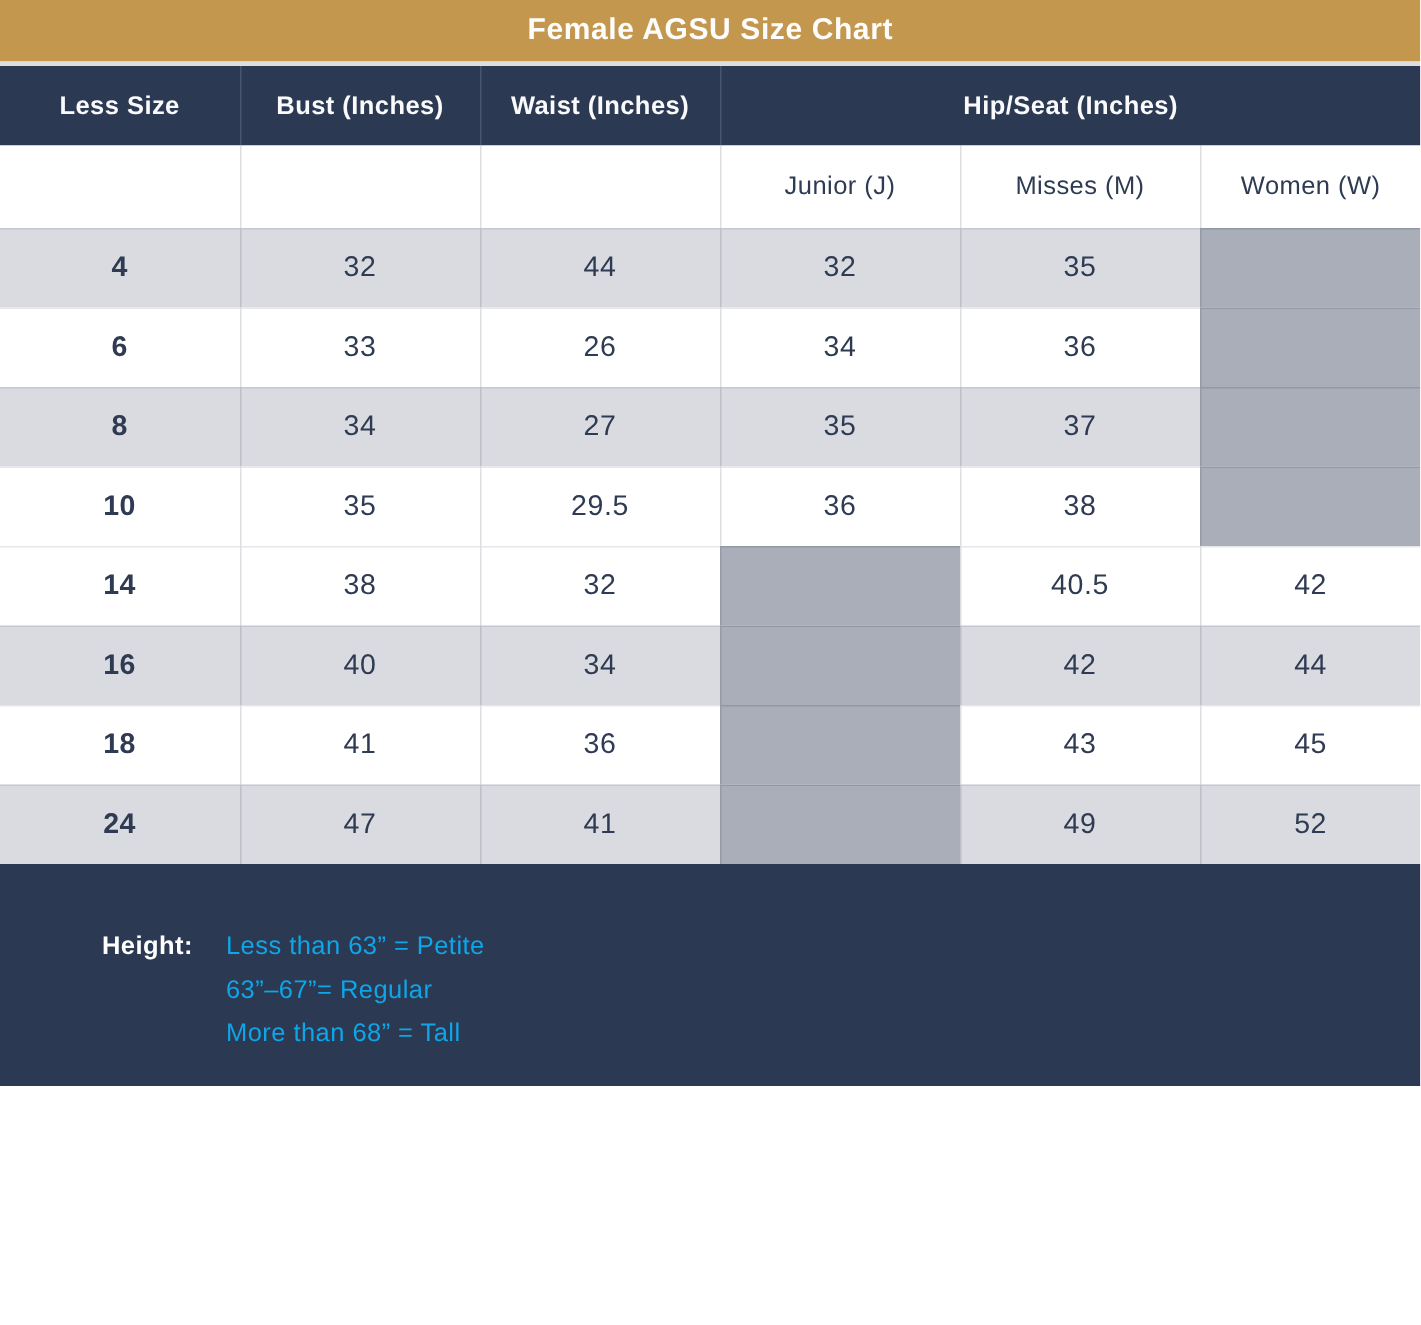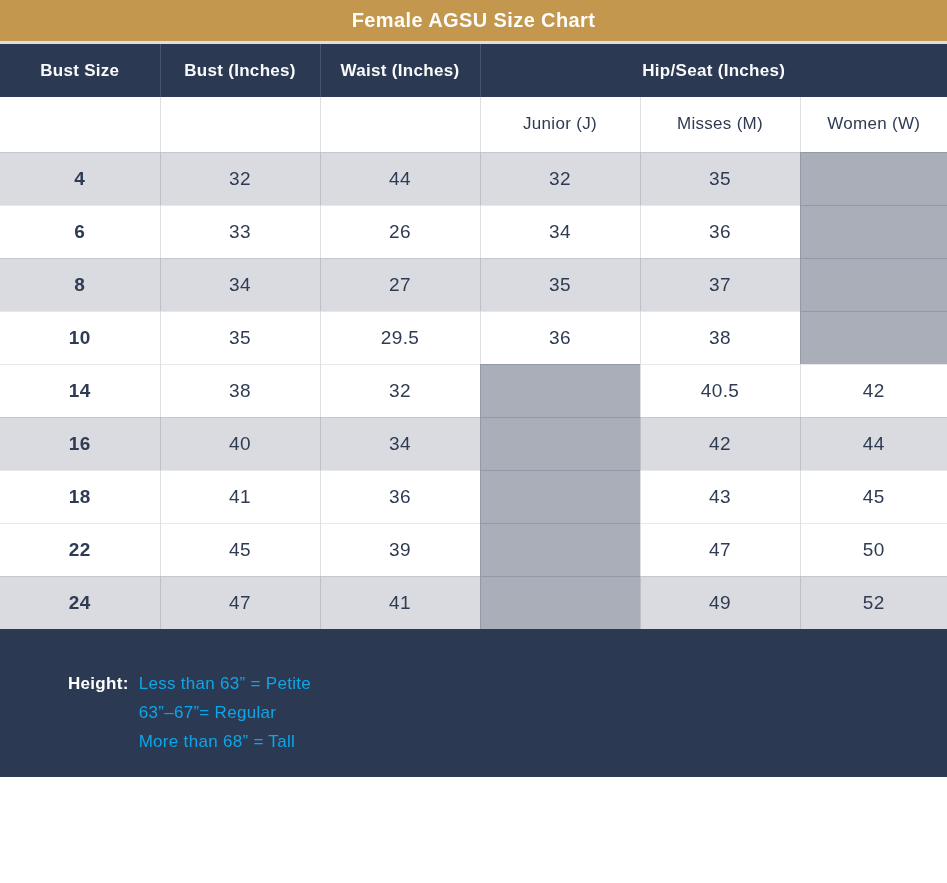--- a/index.html
+++ b/index.html
@@ -90,21 +90,21 @@
     display: flex;
     align-items: flex-start;
     padding: 40px 0 0 68px;
   }
   .footer .h-label {
     color: #FFFFFF;
     font-size: 17px;
     font-weight: bold;
     line-height: 29px;
     letter-spacing: 0.3px;
-    margin-right: 10px;
+    margin-right: 22px;
   }
   .footer .h-lines {
     display: flex;
     flex-direction: column;
   }
   .footer .h-line {
     color: #0ea5e9;
     font-size: 17px;
     font-weight: normal;
     line-height: 29px;
@@ -125,21 +125,21 @@
     <colgroup>
       <col class="c-std">
         <col class="c-std">
         <col class="c-std">
       <col class="c-std">
         <col class="c-std">
         <col class="c-last">
     </colgroup>
     <thead>
       <tr class="main-header">
-        <th>Bust Size</th>
+        <th>Less Size</th>
         <th>Bust (Inches)</th>
         <th>Waist (Inches)</th>
         <th colspan="3">Hip/Seat (Inches)</th>
       </tr>
       <tr class="sub-header">
         <th></th>
         <th></th>
         <th></th>
         <th>Junior (J)</th>
         <th>Misses (M)</th>
@@ -206,28 +206,20 @@
         <tr class="plain">
           <td class="coat">18</td>
           <td>41</td>
           <td>36</td>
           <td class="na"></td>
           <td>43</td>
           <td>45</td>
         </tr>
 
 
-        <tr class="plain">
-          <td class="coat">22</td>
-          <td>45</td>
-          <td>39</td>
-          <td class="na"></td>
-          <td>47</td>
-          <td>50</td>
-        </tr>
 
         <tr class="shaded">
           <td class="coat">24</td>
           <td>47</td>
           <td>41</td>
           <td class="na"></td>
           <td>49</td>
           <td>52</td>
         </tr>
 

